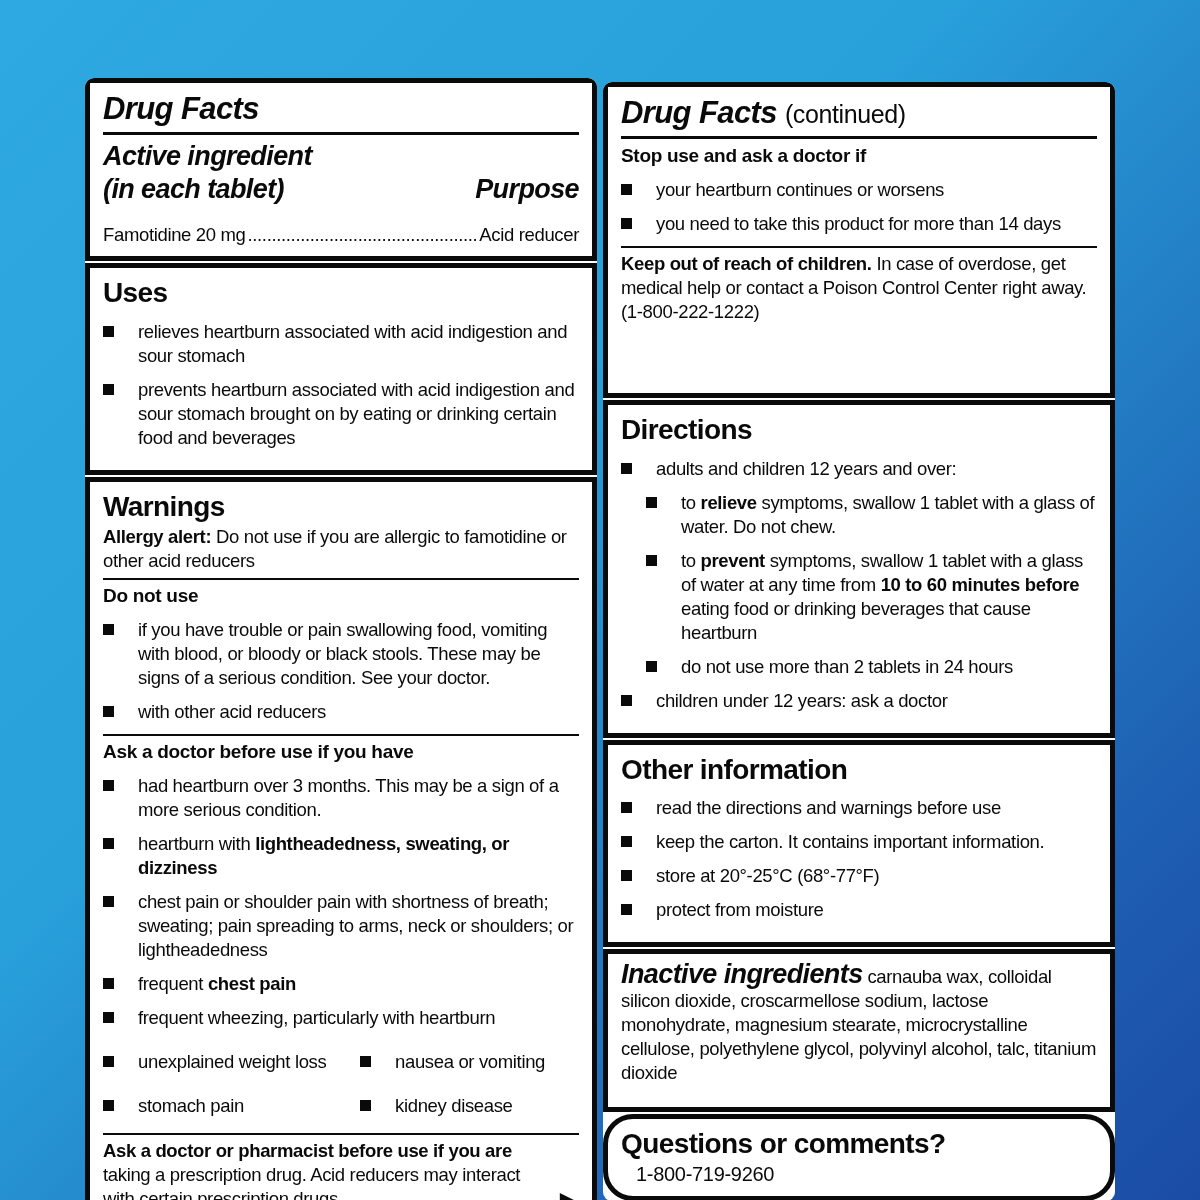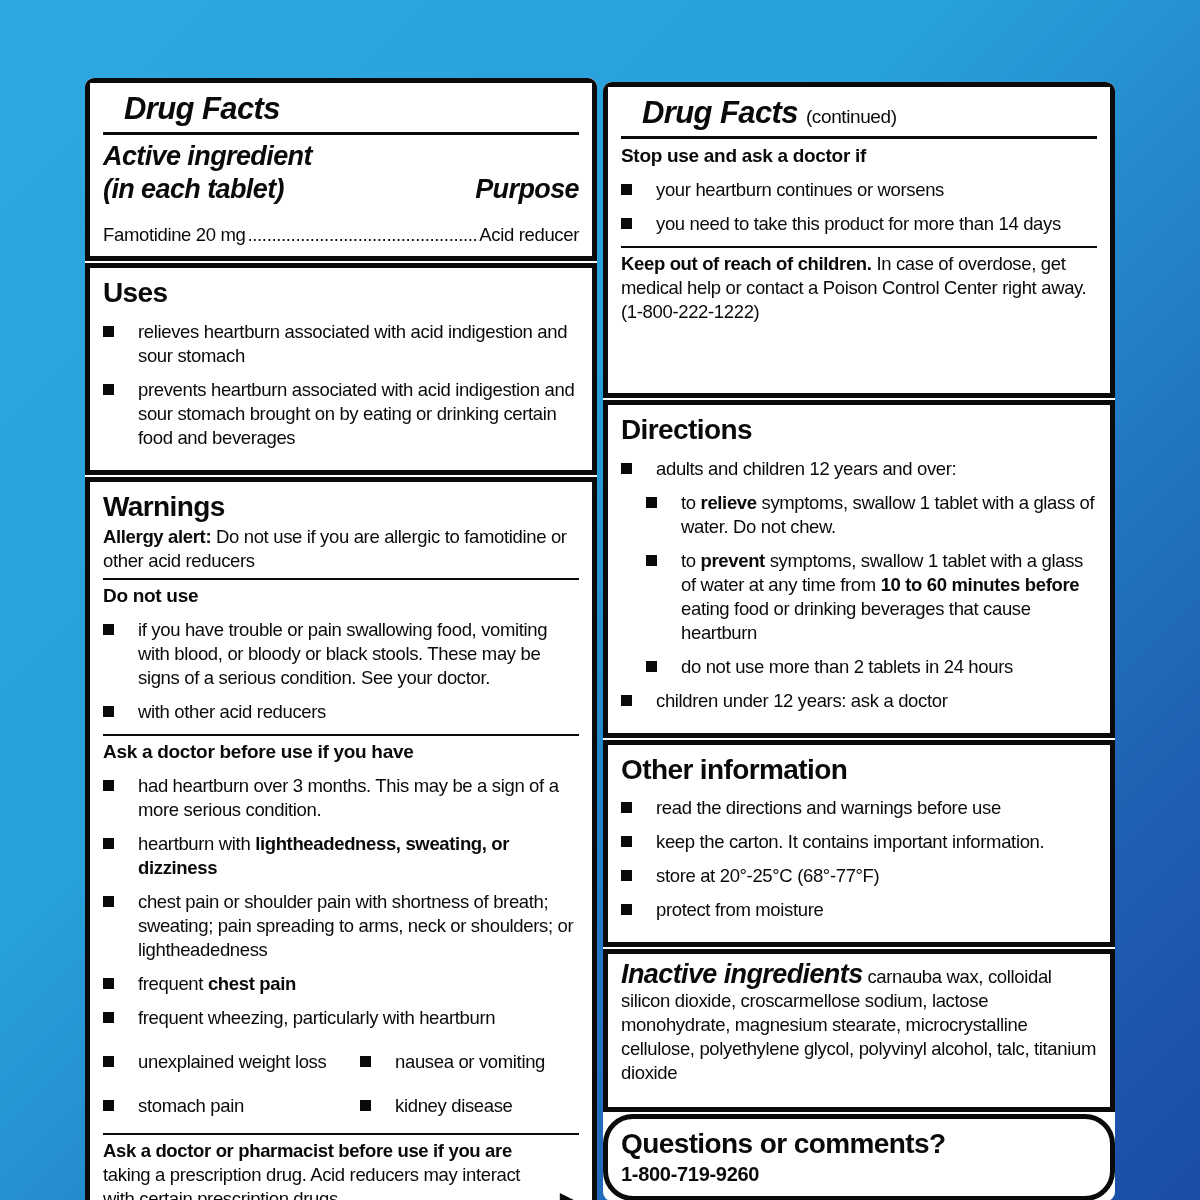--- a/index.html
+++ b/index.html
@@ -20,22 +20,22 @@
   }
   .col-left  { left: 85px;  top: 78px; }
   .col-right { left: 603px; top: 82px; }
   .box {
     border: 5px solid #0a0a0a;
     background: #fff;
     padding: 8px 13px 10px 13px;
   }
   .box + .box { margin-top: 2px; }
 
-  .h-title { font-size: 31px; font-weight: bold; font-style: italic; letter-spacing: -0.6px; line-height: 1.15; margin-left: 21px; }
-  .suffix  { font-weight: normal; font-style: normal; font-size: 19px; letter-spacing: -0.4px; }
+  .h-title { font-size: 31px; font-weight: bold; font-style: italic; letter-spacing: -0.6px; line-height: 1.15; }
+  .suffix  { font-weight: normal; font-style: normal; font-size: 25px; letter-spacing: -0.4px; }
   .h-sec   { font-size: 28px; font-weight: bold; letter-spacing: -0.6px; line-height: 1.2; margin-bottom: 2px; }
   .h-sub   { font-size: 19px; font-weight: bold; letter-spacing: -0.3px; line-height: 24px; }
   .txt, .li .t { font-size: 18.5px; line-height: 24px; letter-spacing: -0.35px; }
   .rule    { border-top: 3px solid #0a0a0a; margin: 5px 0 5px 0; }
   .rule-thin { border-top: 2px solid #0a0a0a; margin: 5px 0 4px 0; }
 
   .li { display: flex; gap: 24px; margin: 10px 0; }
   .sq { width: 11px; height: 11px; background: #0a0a0a; flex: none; margin-top: 6px; }
   .sub { margin-left: 25px; }
 
@@ -43,21 +43,21 @@
   .ai-head { font-size: 27px; font-weight: bold; font-style: italic; letter-spacing: -0.6px; line-height: 1.25; }
   .dotline { display: flex; align-items: baseline; font-size: 18.5px; letter-spacing: -0.35px; margin-top: 17px; }
   .dots { flex: 1; overflow: hidden; white-space: nowrap; margin: 0 2px; }
 
   .grid2 { display: grid; grid-template-columns: 54% 46%; text-align: center; }
 
   .pharm { position: relative; padding-right: 28px; }
   .arrow { position: absolute; right: 0; bottom: -2px; font-size: 25px; line-height: 1; }
 
   .inline-h { font-size: 27px; font-weight: bold; font-style: italic; letter-spacing: -0.6px; }
-  .phone { font-size: 20px; font-weight: bold; letter-spacing: -0.3px; margin-top: 2px; }
+  .phone { font-size: 20px; font-weight: normal; letter-spacing: -0.3px; margin-top: 2px; margin-left: 15px; }
 
   
   .box-a { min-height: 164px; }
   .box-b { min-height: 188px; }
   .box-c { min-height: 676px; }
   .box-r1 { min-height: 316px; }
   .box-r2 { min-height: 304px; }
   .box-r3 { min-height: 160px; }
   .box-r4 { min-height: 163px; }
   .box-r5 { min-height: 80px; border-radius: 30px; }

